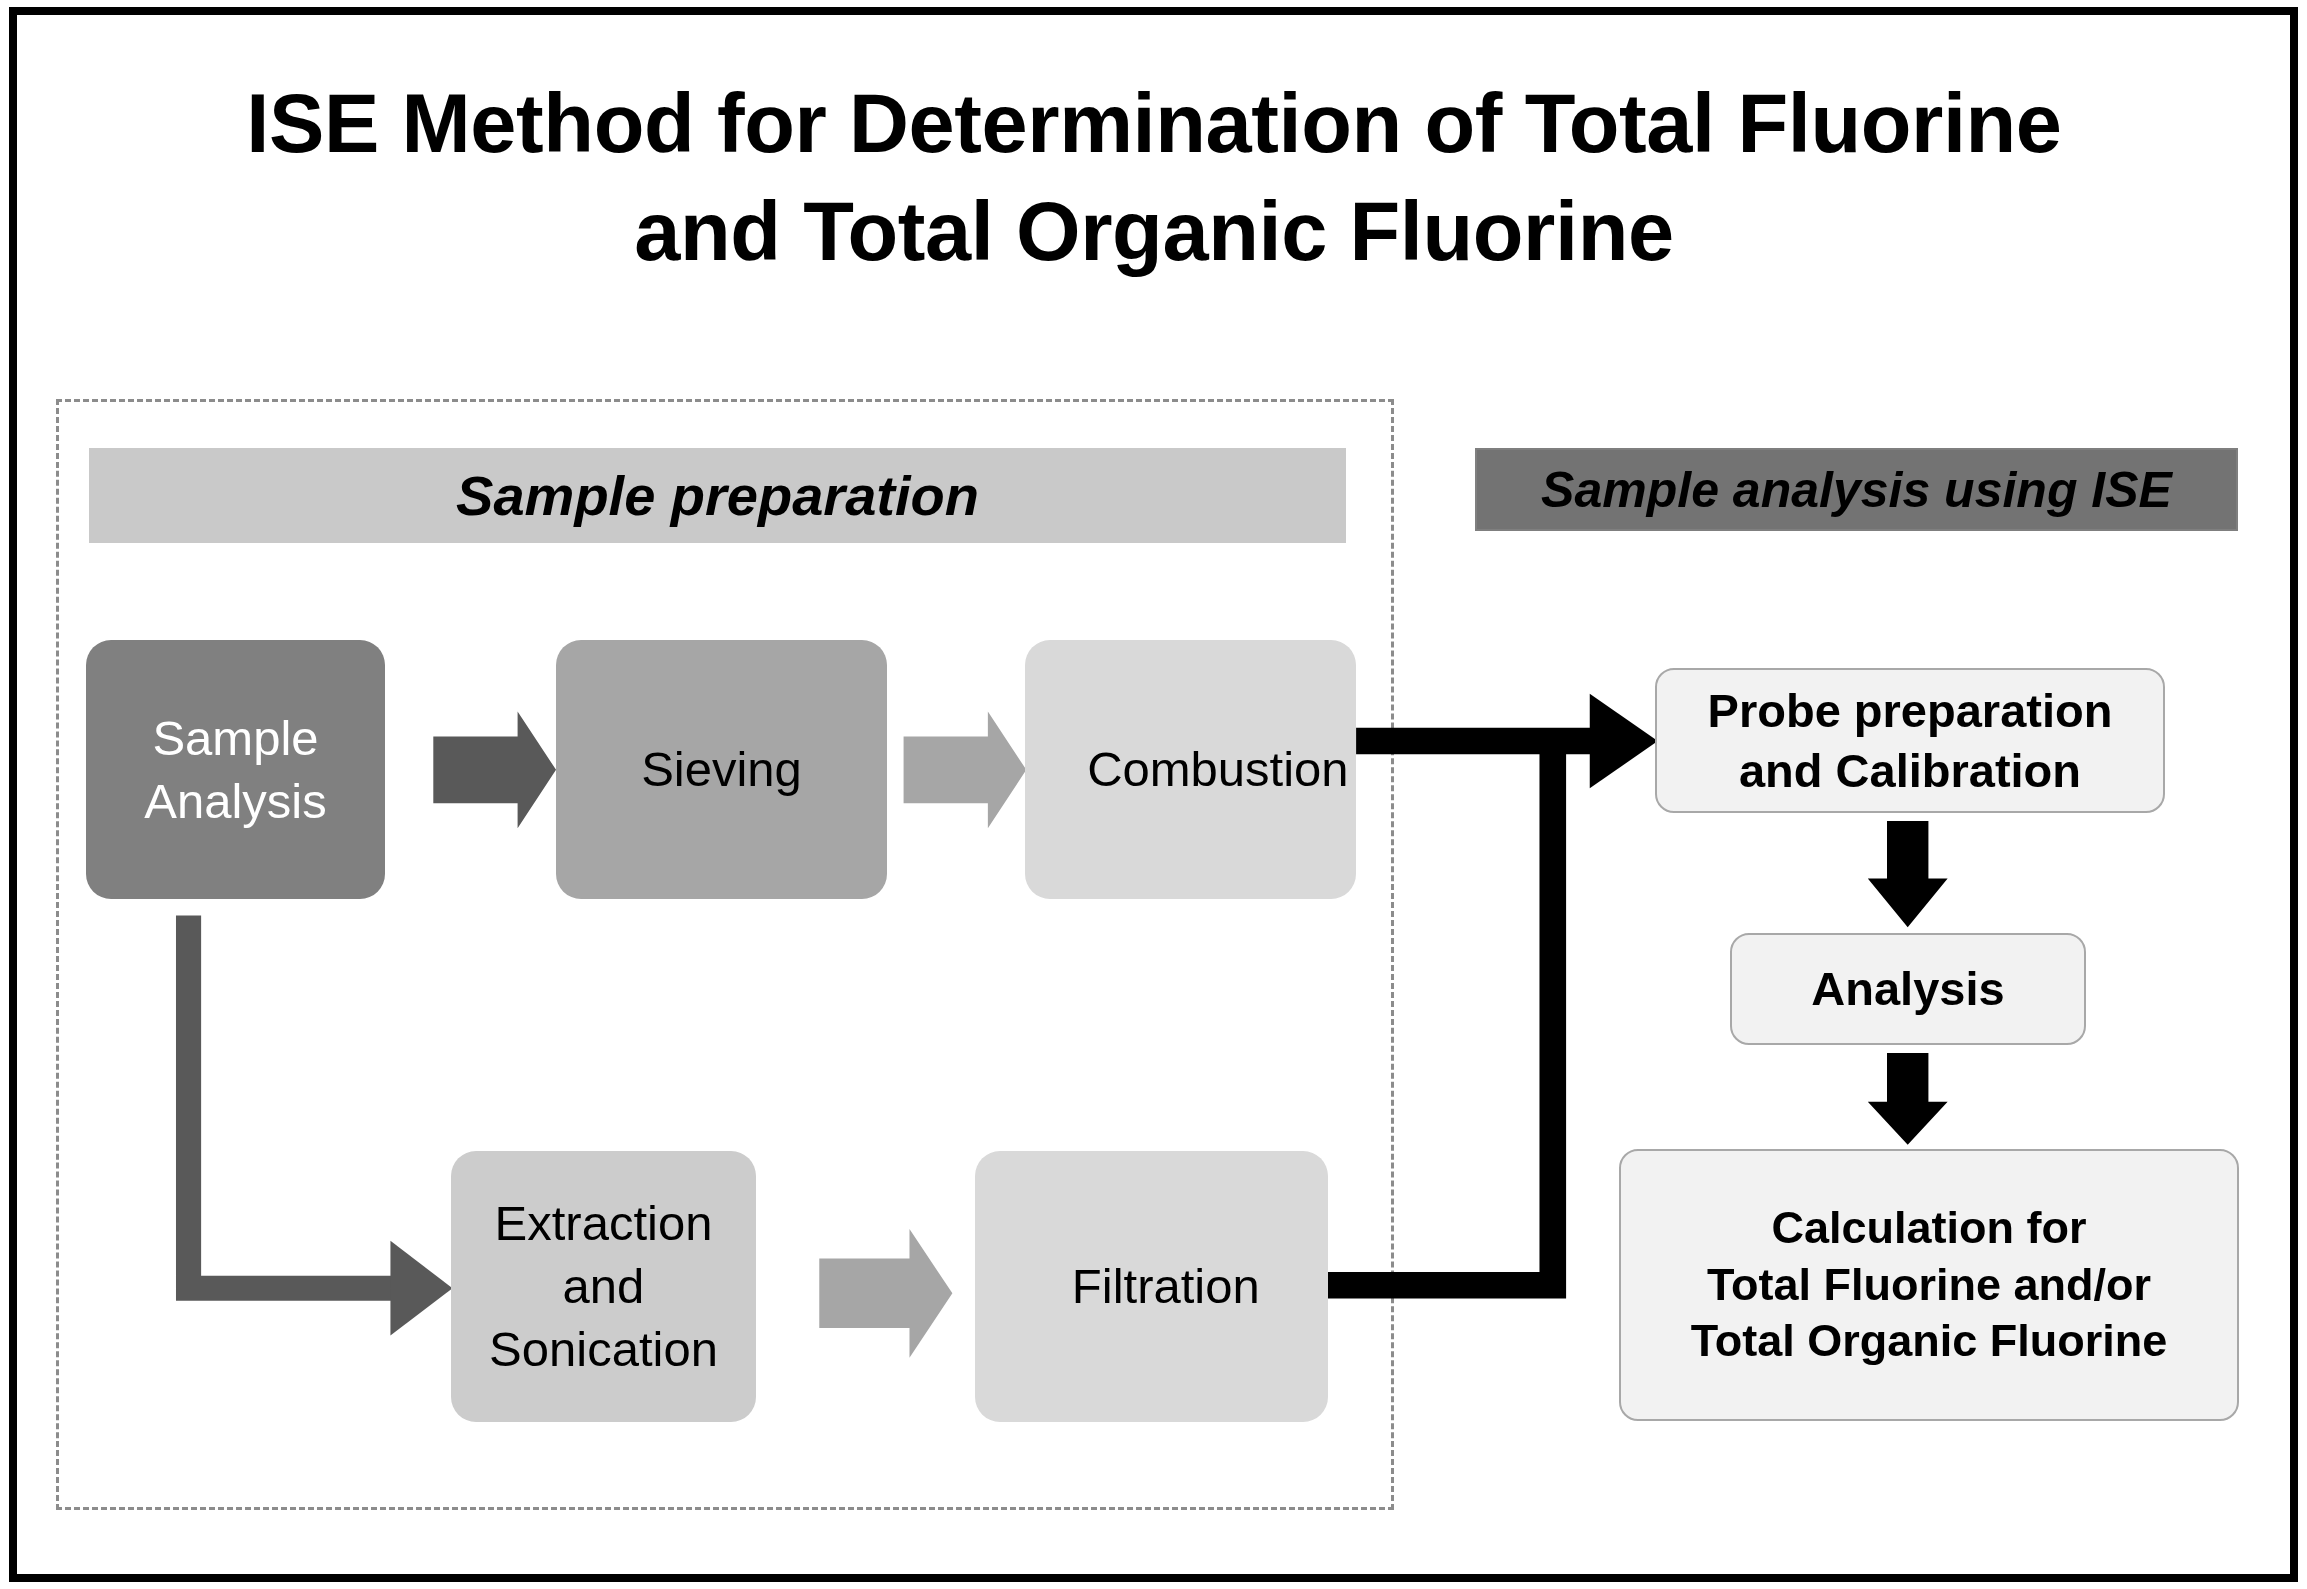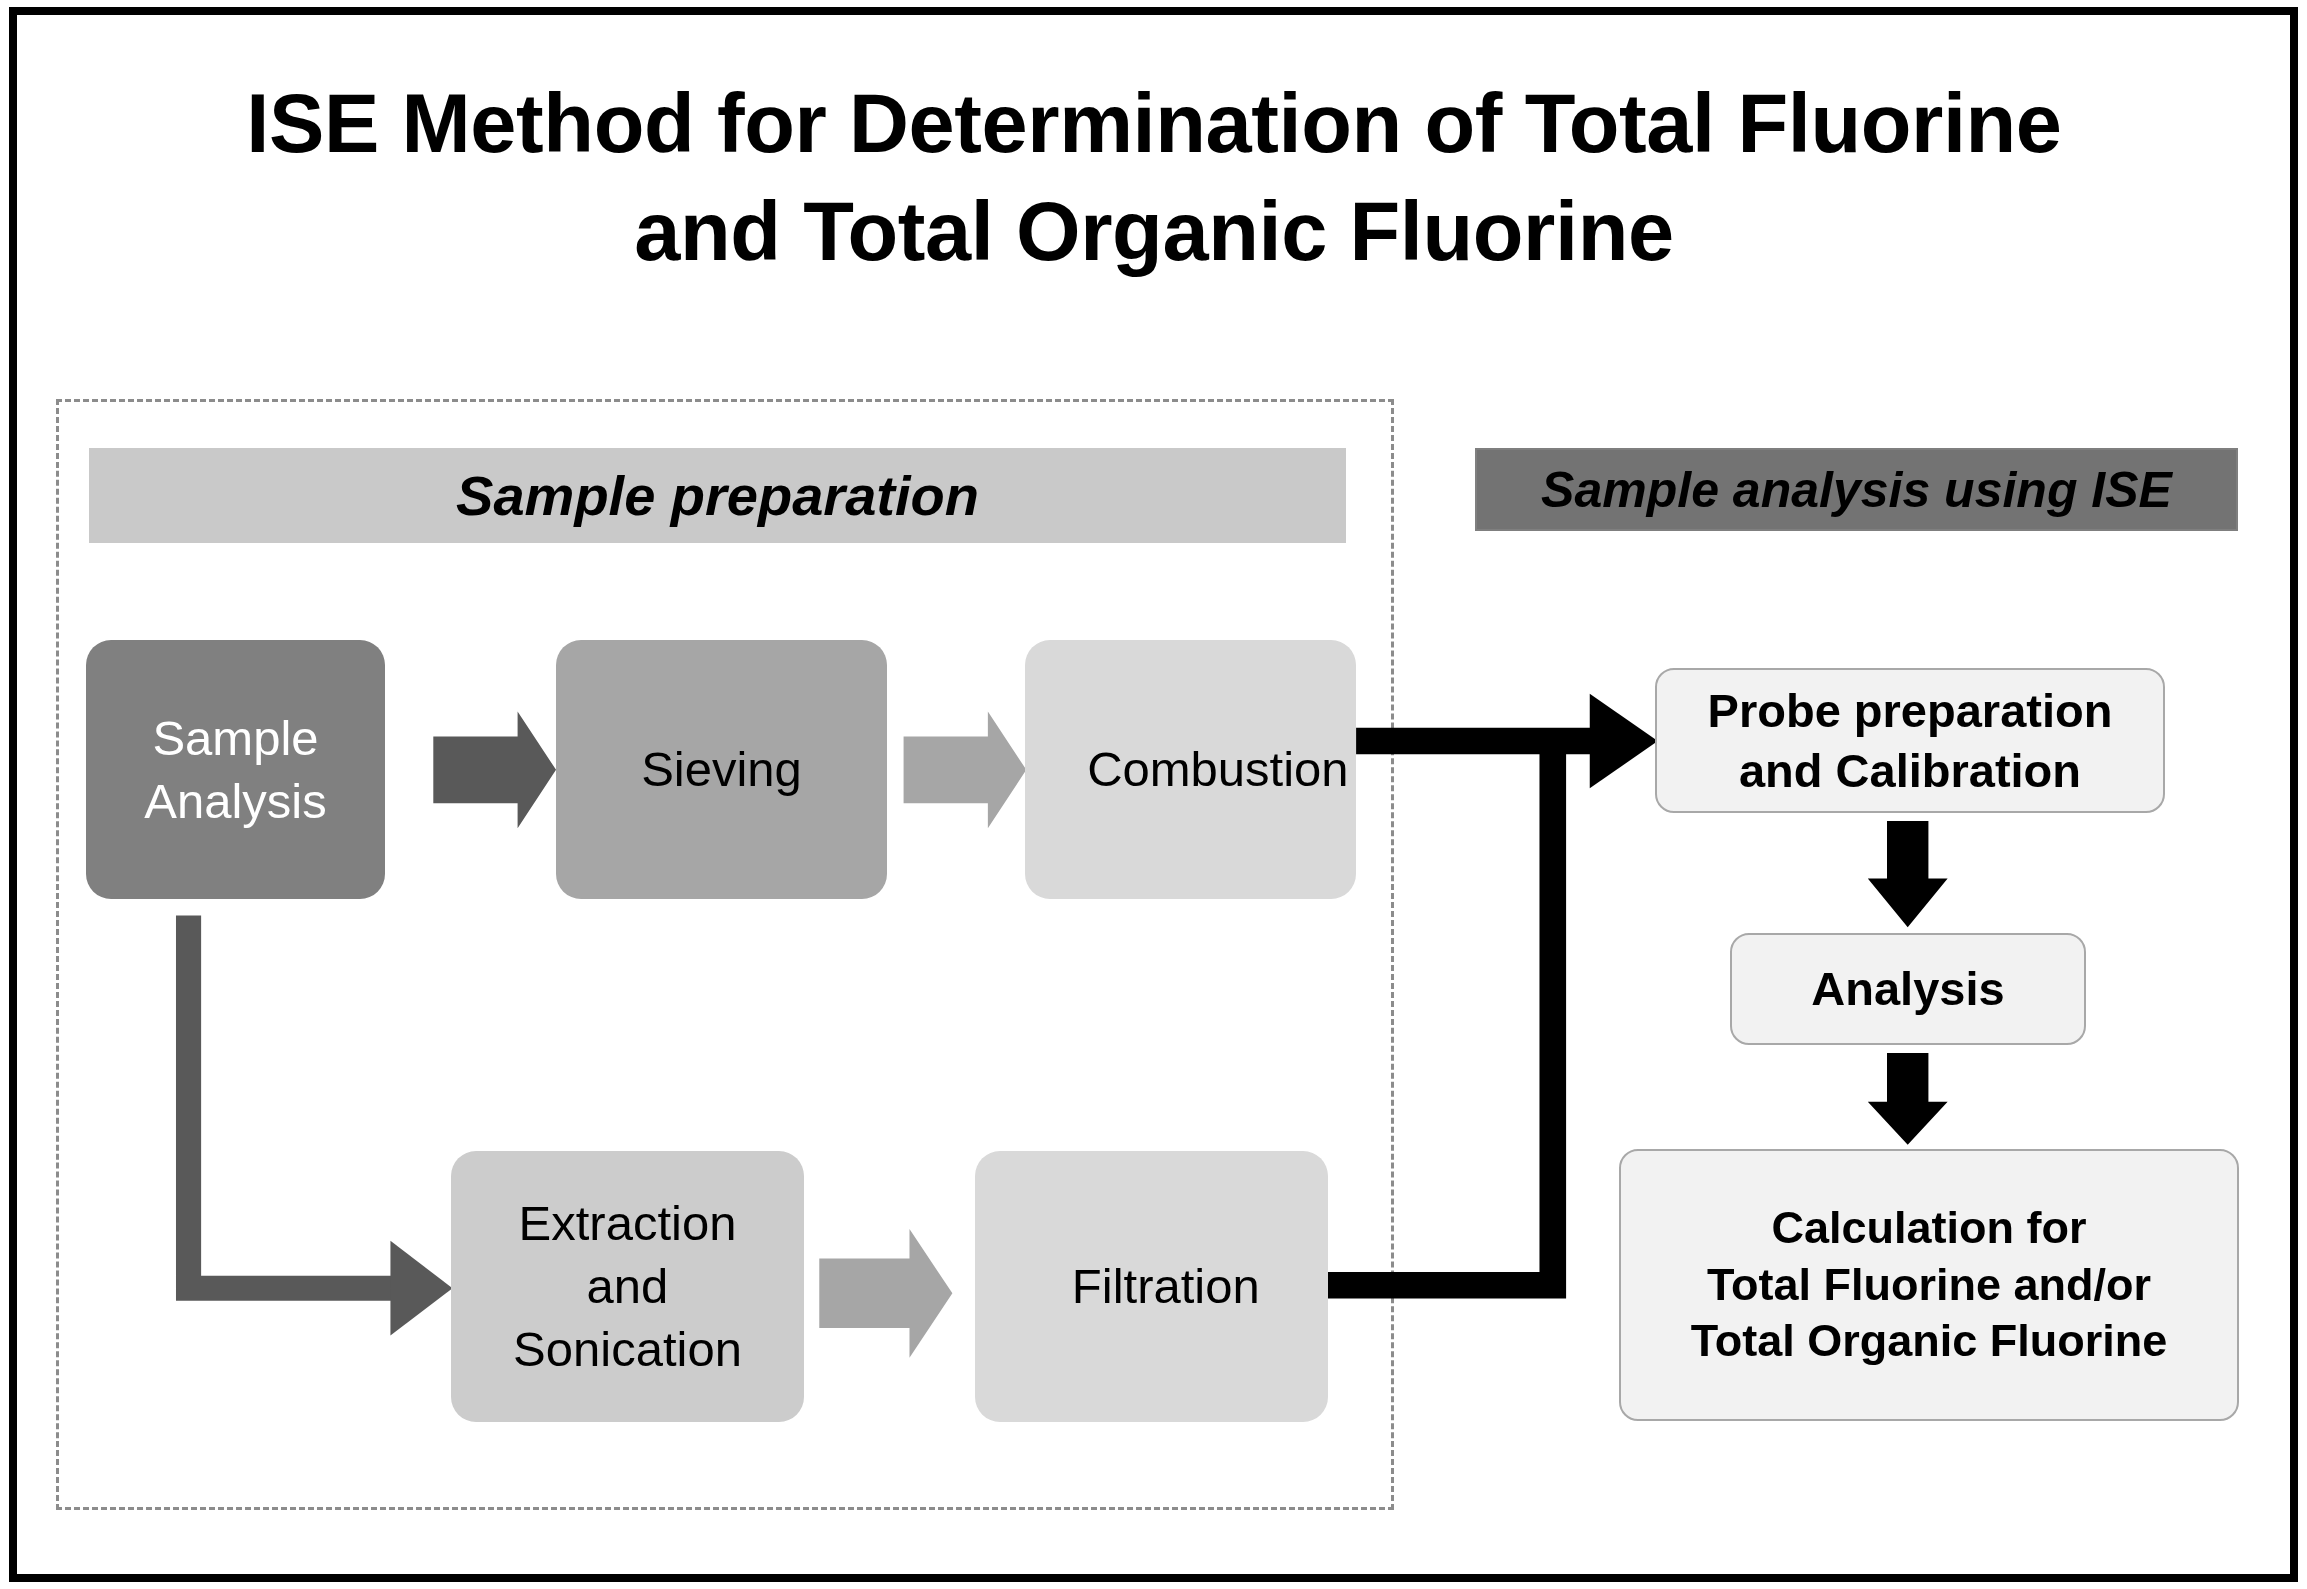--- a/index.html
+++ b/index.html
@@ -109,21 +109,21 @@
   .box-sieving {
     left: 556px;  top: 640px;  width: 331px;  height: 259px;
     background: #a6a6a6;
   }
   .box-combustion {
     left: 1025px; top: 640px;  width: 331px;  height: 259px;
     background: #d9d9d9;
     justify-content: flex-end;
   }
   .box-extraction {
-    left: 451px;  top: 1151px; width: 353px;  height: 271px;
+    left: 451px;  top: 1151px; width: 305px;  height: 271px;
     background: #cccccc;
   }
   .box-filtration {
     left: 975px; top: 1151px; width: 353px;  height: 271px;
     background: #d9d9d9;
     padding-left: 36px;
   }
 
   
   .abox {

